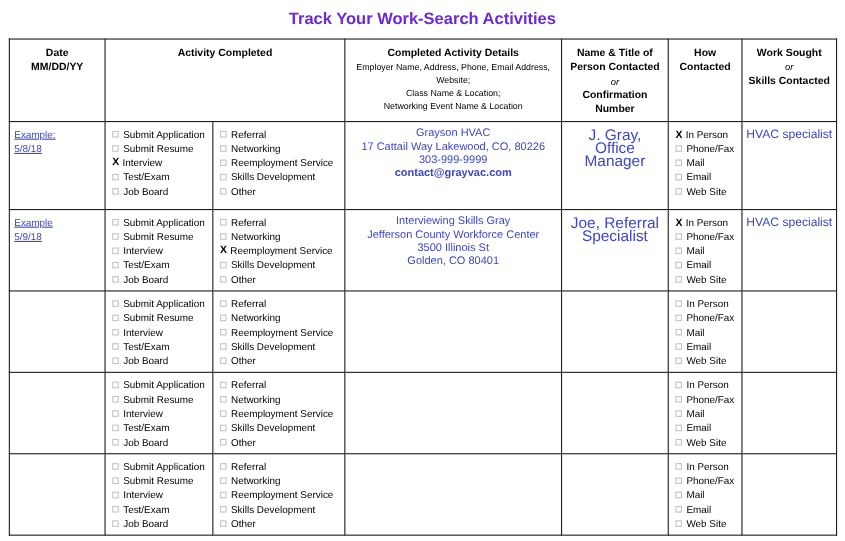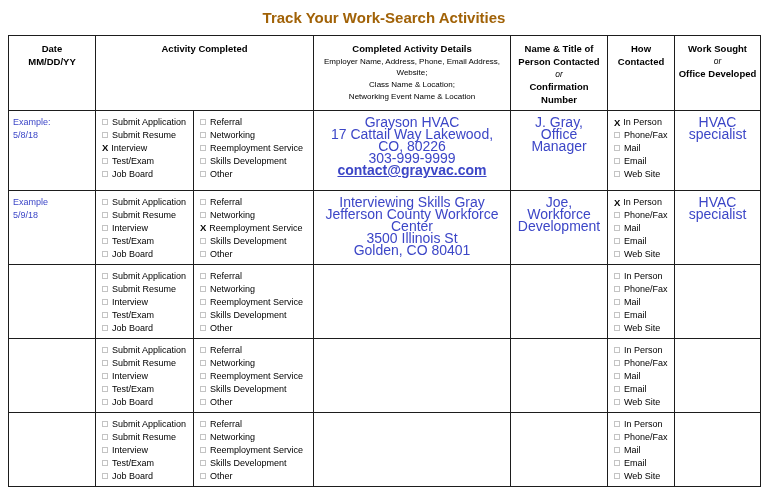--- a/index.html
+++ b/index.html
@@ -8,21 +8,21 @@
     width: 768px; height: 492px;
     font-family: "Liberation Sans", sans-serif;
     color: #000;
     overflow: hidden;
   }
   .page-title {
     text-align: center;
     font-weight: bold;
     font-size: 15px;
     padding-top: 9px;
-    color: #a16207;
+    color: #6d28d9;
   }
   table.worksheet {
     border-collapse: collapse;
     table-layout: fixed;
     width: 752px;
     margin: 9px 0 0 8px;
   }
   td, th {
     border: 1.5px solid #1d1d1d;
     vertical-align: top;
@@ -34,44 +34,44 @@
   th { font-weight: bold; font-size: 9.5px; line-height: 13px; text-align: center; padding-top: 6px; }
   .hdr-sub { font-weight: normal; font-size: 8px; line-height: 11px; margin-top: 1px; }
   .hdr-or { font-weight: normal; font-size: 8.5px; line-height: 12px; font-style: italic; }
   
   tr.r0 { height: 80px; }
   tr.r1 { height: 74px; }
   tr.r2 { height: 73px; }
   tr.r3 { height: 74px; }
   tr.r4 { height: 74px; }
   .blue { color: #3c46c7; }
-  .date-cell { font-size: 9px; line-height: 13px; padding: 5px 4px; }
+  .date-cell { font-size: 9px; line-height: 13px; padding: 5px 4px; text-decoration: underline; }
   .opts-cell { padding: 5px 4px 4px 6px; }
   .opt { display: flex; align-items: center; height: 12.8px; font-size: 9px; white-space: nowrap; }
   .mark {
     display: inline-block;
     width: 6px; height: 6px;
     border: 1px solid #c4c4c4;
     margin-right: 4px;
     flex: none;
   }
   .mark.checked {
     width: auto; height: auto;
     border: none;
     font-weight: bold;
     font-size: 9.5px;
     line-height: 9px;
     margin-right: 3px;
     color: #000;
   }
-  .details-cell { text-align: center; font-size: 14px; line-height: 12px; padding-top: 5px; }
+  .details-cell { text-align: center; font-size: 10px; line-height: 12px; padding-top: 5px; }
   .details-cell .line { min-height: 12px; }
-  .email-link { font-weight: bold; text-decoration: underline; display: inline-block; }
+  .email-link { font-weight: bold; display: inline-block; }
   .name-cell { text-align: center; font-size: 14px; line-height: 12px; padding: 5px 6px; }
-  .work-cell { text-align: center; font-size: 14px; line-height: 12px; padding-top: 5px; }
+  .work-cell { text-align: center; font-size: 11px; line-height: 12px; padding-top: 5px; }
 </style>
 </head>
 <body>
 
 <div class="page-title">Track Your Work-Search Activities</div>
 
 <table class="worksheet">
   <colgroup>
     <col style="width:87px">
       <col style="width:98px">
@@ -104,21 +104,21 @@
       <div>Confirmation</div>
       <div>Number</div>
     </th>
     <th>
       <div>How</div>
       <div>Contacted</div>
     </th>
     <th>
       <div>Work Sought</div>
       <div class="hdr-or">or</div>
-      <div>Office Developed</div>
+      <div>Skills Contacted</div>
     </th>
   </tr>
 
   <tr class="r0">
     <td class="date-cell blue">
       <div>Example:</div>
       <div>5/8/18</div>
     </td>
     <td class="opts-cell">
       <div class="opt">
@@ -249,21 +249,21 @@
             <span>Other</span>
           </div>
     </td>
     <td class="details-cell blue">
       <div class="line">Interviewing Skills Gray</div>
       <div class="line">Jefferson County Workforce Center</div>
       <div class="line">3500 Illinois St</div>
       <div class="line">Golden, CO 80401</div>
     </td>
     <td class="name-cell blue">
-      <div>Joe, Workforce Development</div>
+      <div>Joe, Referral Specialist</div>
     </td>
     <td class="opts-cell">
       <div class="opt">
             <span class="mark checked">X</span>
             <span>In Person</span>
           </div>
       <div class="opt">
             <span class="mark"></span>
             <span>Phone/Fax</span>
           </div>

